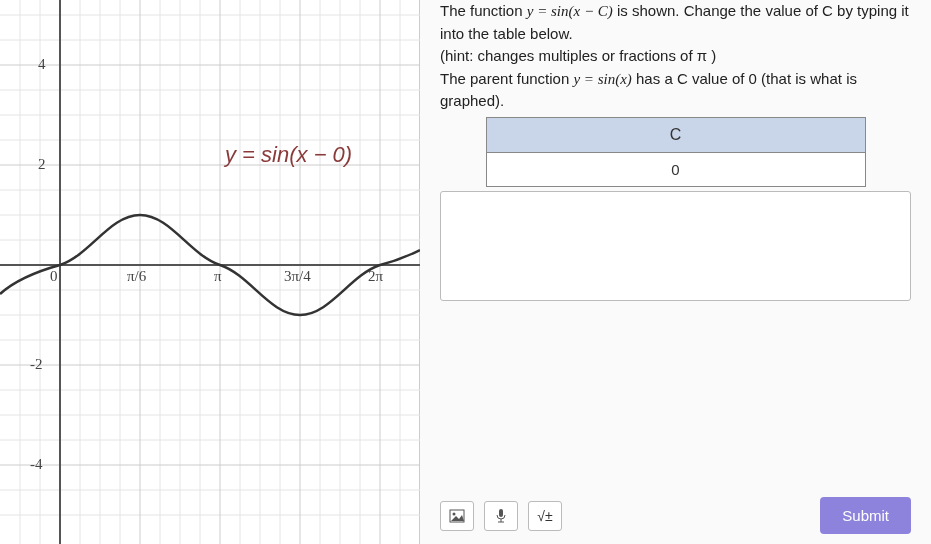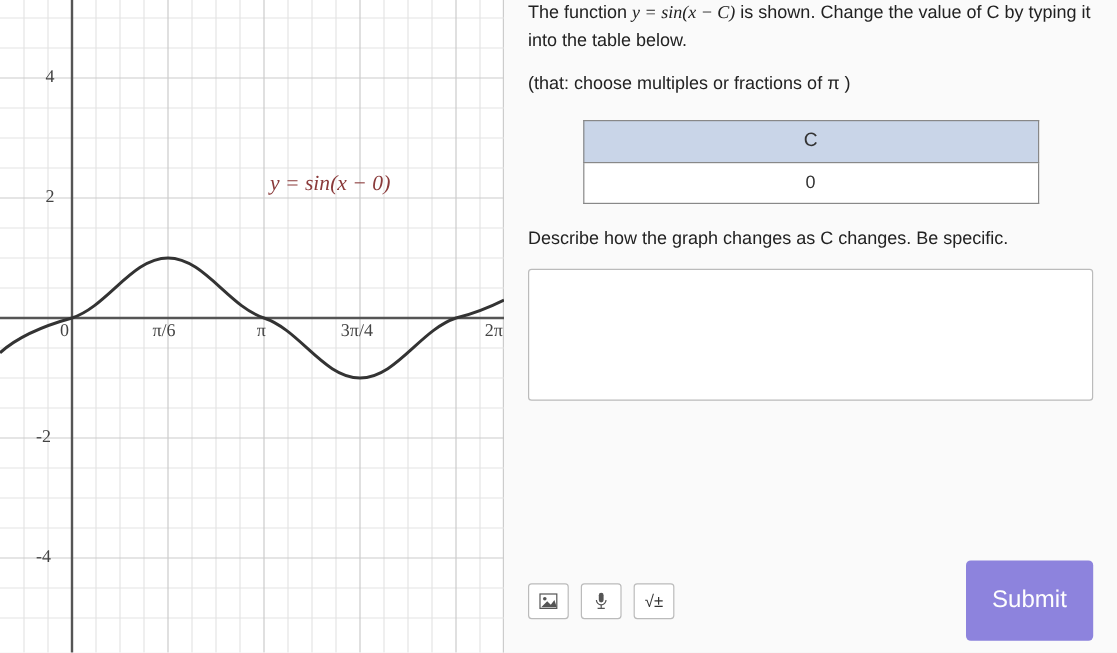--- a/index.html
+++ b/index.html
@@ -25,28 +25,27 @@
   left: 0;
   width: 420px;
   height: 544px;
 }
 .right-panel {
   flex: 1;
   padding: 0 20px 10px 20px;
   background: #fafafa;
   display: flex;
   flex-direction: column;
-  gap: 14px;
 }
 .instr { font-size: 15px; line-height: 1.5; color: #222; }
 .func-label {
   position: absolute;
-  font-family: Liberation Serif, serif;
+  font-family: Liberation Sans, sans-serif;
   font-style: italic;
-  font-size: 18px;
+  font-size: 22px;
   color: #8a3a3a;
 }
 .axis-label {
   position: absolute;
   font-family: 'Times New Roman', serif;
   font-size: 15px;
   color: #444;
 }
 .c-table {
   width: 380px;
@@ -95,23 +94,23 @@
   align-items:center;
   justify-content:center;
   font-size: 14px;
   cursor: pointer;
 }
 .submit-btn {
   margin-left: auto;
   background: #7a6fd8;
   color: #fff;
   border: none;
-  padding: 22px 22px;
+  padding: 10px 22px;
   border-radius: 4px;
-  font-size: 20px;
+  font-size: 15px;
   opacity: 0.85;
   cursor: pointer;
 }
 .math { font-family: 'Times New Roman', serif; font-style: italic; }
 svg line.grid { stroke: #ccc; stroke-width:1; }
 svg line.gridminor { stroke: #e4e4e4; stroke-width:1; }
 svg line.axis { stroke: #555; stroke-width:2; }
 svg path.sine { stroke: #333; stroke-width: 2.5; fill: none; }
 </style>
 </head>
@@ -183,46 +182,50 @@
     </svg>
     <span class="func-label" style="left:225px; top:142px;">y = sin(x − 0)</span>
     <span class="axis-label" style="left:38px; top:56px;">4</span>
     <span class="axis-label" style="left:38px; top:156px;">2</span>
     <span class="axis-label" style="left:30px; top:356px;">-2</span>
     <span class="axis-label" style="left:30px; top:456px;">-4</span>
     <span class="axis-label" style="left:50px; top:268px;">0</span>
     <span class="axis-label" style="left:127px; top:268px;">π/6</span>
     <span class="axis-label" style="left:214px; top:268px;">π</span>
     <span class="axis-label" style="left:284px; top:268px;">3π/4</span>
-    <span class="axis-label" style="left:368px; top:268px;margin-left:36px;">2π</span>
+    <span class="axis-label" style="left:368px; top:268px;">2π</span>
   </div>
 </div>
 
 <div class="right-panel">
   <p class="instr">
     <span>The function </span>
     <span class="math">y = sin(x − C)</span>
     <span> is shown. Change the value of C by typing it into the table below.</span>
   </p>
-  <p class="instr">(that: choose multiples or fractions of π )</p>
+  <p class="instr">(hint: changes multiples or fractions of π )</p>
+  <p class="instr">
+    <span>The parent function </span>
+    <span class="math">y = sin(x)</span>
+    <span> has a C value of 0 (that is what is graphed).</span>
+  </p>
 
   <div class="c-table-wrap">
     <table class="c-table">
       <tbody>
           <tr>
             <th>C</th>
           </tr>
       <tr>
             <td>0</td>
           </tr>
     </tbody>
       </table>
   </div>
 
-  <p class="instr">Describe how the graph changes as C changes. Be specific.</p>
 
   <textarea class="textarea" placeholder="" style=""></textarea>
 
   <div class="bottom-bar">
     <div class="tool-btn">
       <svg width="16" height="14">
           <rect x="1" y="1" width="14" height="12" fill="none" stroke="#555"></rect>
           <circle cx="5" cy="5" r="1.5" fill="#555"></circle>
           <path d="M2 12 L7 7 L10 10 L13 6 L15 12 Z" fill="#555"></path>
         </svg>

